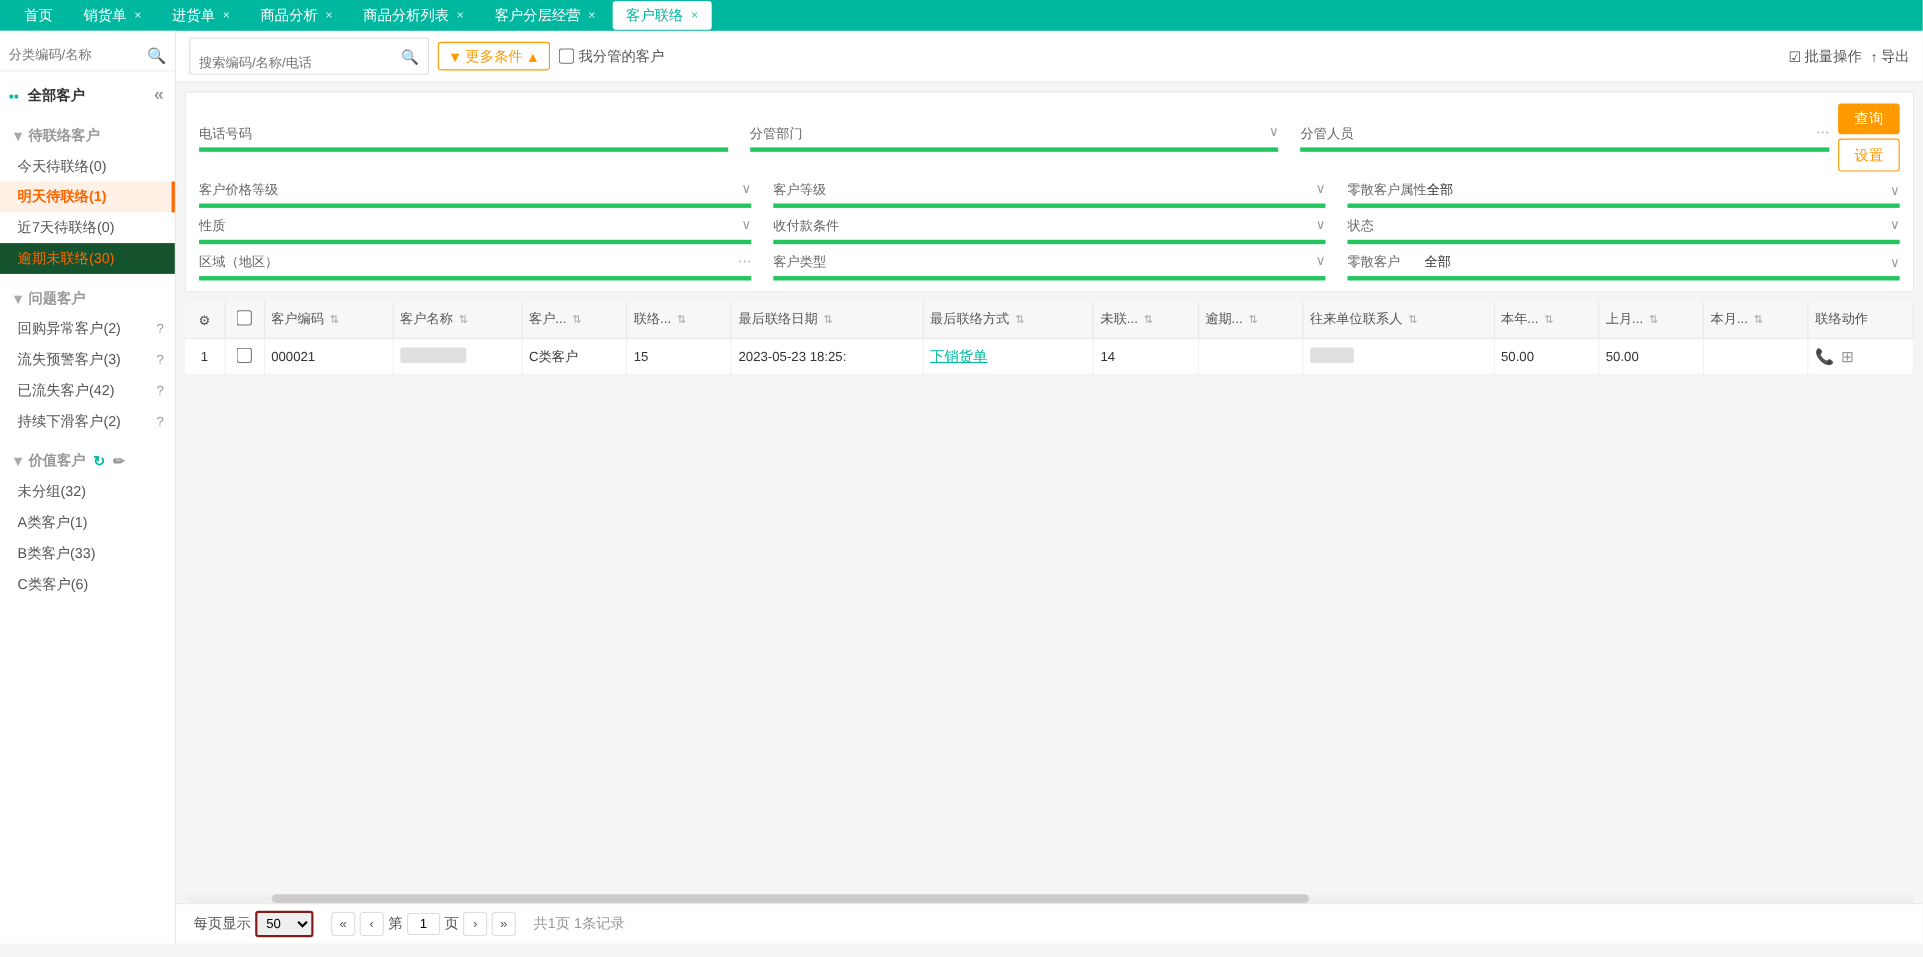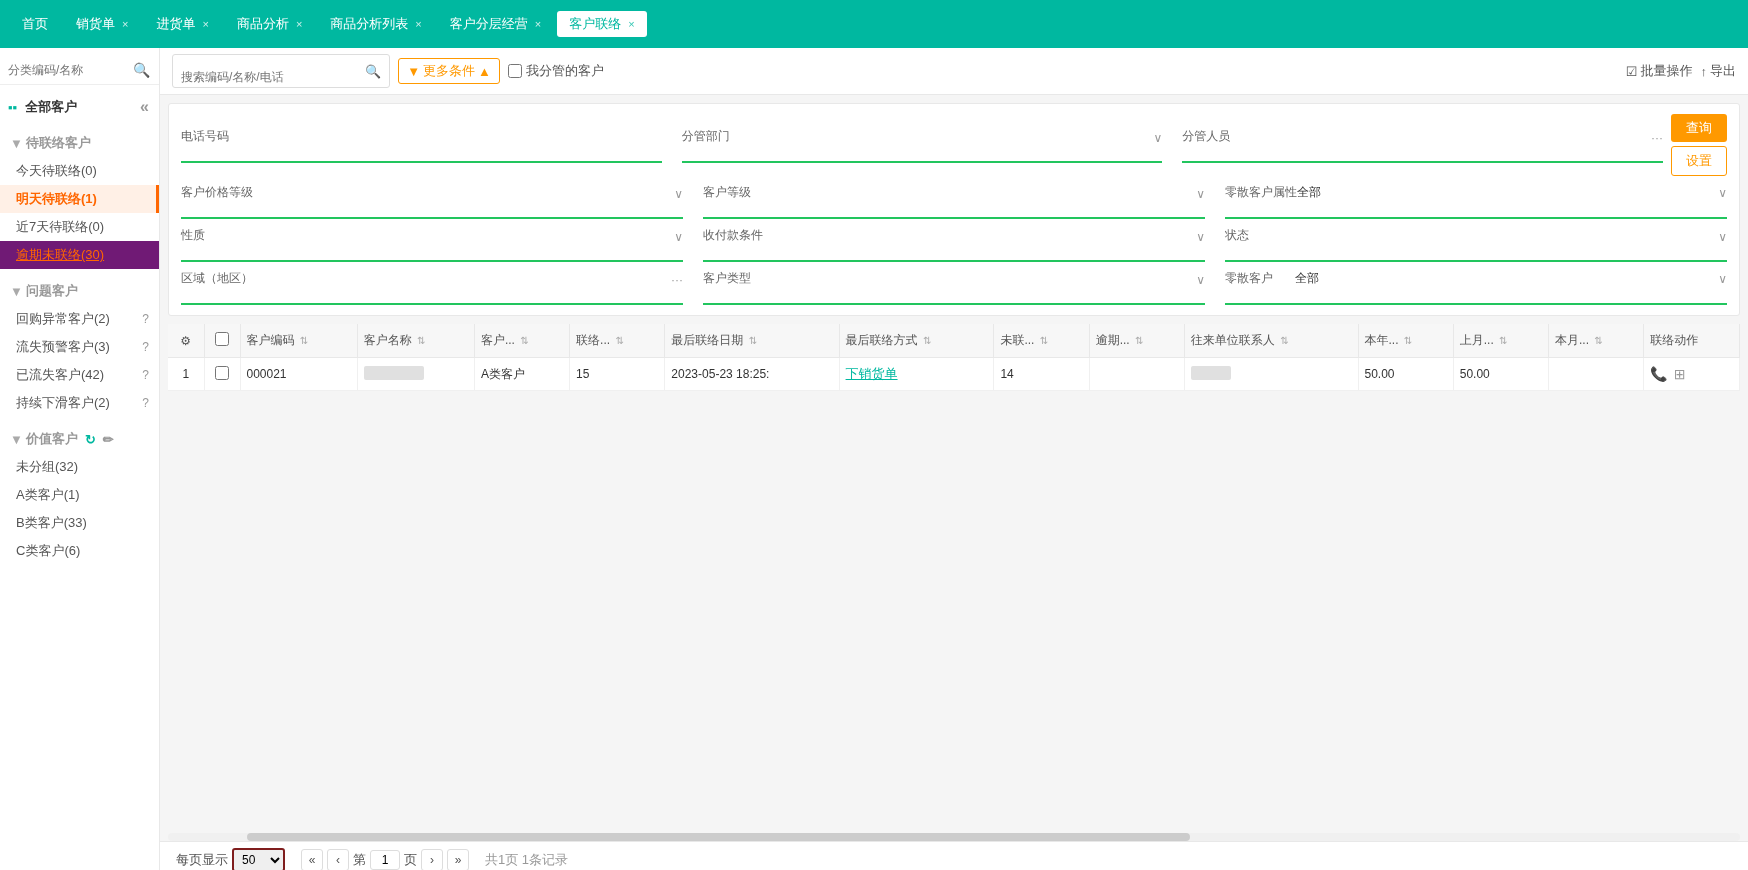--- a/index.html
+++ b/index.html
@@ -1,36 +1,36 @@
 <!DOCTYPE html>
 <html><head>
   <meta charset="utf-8">
   <style>
     * { box-sizing: border-box; margin: 0; padding: 0; font-family: 'Microsoft YaHei', Arial, sans-serif; font-size: 13px; }
     body { background: #f5f5f5; }
 
     
-    .top-nav { background: #00b8a0; height: 48px; display: flex; align-items: center; padding: 0 10px; gap: 4px; }
+    .top-nav { background: #00b8a0; height: 28px; display: flex; align-items: center; padding: 0 10px; gap: 4px; }
     .nav-item { color: #fff; padding: 4px 12px; cursor: pointer; font-size: 13px; border-radius: 3px; display: flex; align-items: center; gap: 4px; }
     .nav-item.active { background: #fff; color: #00b8a0; }
     .nav-close { font-size: 11px; margin-left: 3px; opacity: 0.8; }
 
     
     .main-layout { display: flex; height: calc(100vh - 40px); }
 
     
     .sidebar { width: 160px; background: #fff; border-right: 1px solid #e8e8e8; padding: 8px 0; overflow-y: auto; flex-shrink: 0; }
     .sidebar-search { padding: 6px 8px; display: flex; align-items: center; border-bottom: 1px solid #eee; margin-bottom: 4px; }
     .sidebar-search input { border: none; outline: none; font-size: 12px; width: 100%; color: #666; }
     .sidebar-search .search-icon { color: #999; font-size: 14px; cursor: pointer; }
     .sidebar-section { padding: 4px 0; }
     .sidebar-header { padding: 5px 10px 5px 8px; font-weight: bold; font-size: 13px; color: #333; display: flex; align-items: center; gap: 4px; cursor: pointer; }
     .sidebar-item { padding: 5px 10px 5px 16px; font-size: 12px; color: #555; cursor: pointer; display: flex; align-items: center; justify-content: space-between; }
     .sidebar-item.active { background: #fff0e6; color: #f60; font-weight: bold; border-right: 3px solid #f60; }
-    .sidebar-item.active2 { background: #701a75; color: #f60; text-decoration: underline; }
+    .sidebar-item.active2 { background: #14532d; color: #f60; }
     .sidebar-group-header { padding: 5px 10px; font-size: 12px; color: #999; font-weight: bold; display: flex; align-items: center; gap: 3px; }
     .sidebar-collapse-btn { font-size: 16px; color: #999; margin-left: auto; cursor: pointer; }
 
     
     .content { flex: 1; overflow: hidden; display: flex; flex-direction: column; }
 
     
     .toolbar { background: #fff; padding: 6px 12px; display: flex; align-items: center; gap: 8px; border-bottom: 1px solid #e8e8e8; }
     .toolbar-search { display: flex; align-items: center; border: 1px solid #ddd; border-radius: 3px; padding: 3px 8px; background: #fff; gap: 4px; }
     .toolbar-search input { border: none; outline: none; font-size: 12px; width: 160px; color: #999; margin-top: 12px; }
@@ -38,21 +38,21 @@
     .filter-btn { display: flex; align-items: center; gap: 3px; color: #f90; border: 1px solid #f90; border-radius: 3px; padding: 3px 8px; cursor: pointer; font-size: 12px; }
     .my-customer { display: flex; align-items: center; gap: 4px; font-size: 12px; color: #555; cursor: pointer; }
     .spacer { flex: 1; }
     .batch-btn { display: flex; align-items: center; gap: 3px; font-size: 12px; color: #555; cursor: pointer; }
     .export-btn { display: flex; align-items: center; gap: 3px; font-size: 12px; color: #555; cursor: pointer; }
 
     
     .filter-panel { background: #fff; border: 1px solid #e8e8e8; margin: 8px; padding: 10px 12px; border-radius: 3px; }
     .filter-row { display: flex; align-items: center; margin-bottom: 8px; gap: 0; }
     .filter-row:last-child { margin-bottom: 0; }
-    .filter-item { display: flex; align-items: flex-end; flex: 1; border-bottom: 2px solid #22c55e; padding-bottom: 16px; margin-right: 20px; position: relative; }
+    .filter-item { display: flex; align-items: flex-start; flex: 1; border-bottom: 4px solid #22c55e; padding-bottom: 4px; margin-right: 20px; position: relative; }
     .filter-item:last-child { margin-right: 0; }
     .filter-label { font-size: 12px; color: #666; min-width: 70px; white-space: nowrap; }
     .filter-input { flex: 1; border: none; outline: none; font-size: 12px; color: #333; }
     .filter-select { display: flex; align-items: center; flex: 1; }
     .filter-select-val { flex: 1; font-size: 12px; color: #333; }
     .filter-arrow { color: #999; font-size: 12px; cursor: pointer; }
     .filter-dots { color: #999; font-size: 12px; cursor: pointer; }
     .query-btn { background: #f90; color: #fff; border: none; border-radius: 3px; padding: 5px 14px; cursor: pointer; font-size: 13px; }
     .set-btn { background: #fff; color: #f90; border: 1px solid #f90; border-radius: 3px; padding: 5px 14px; cursor: pointer; font-size: 13px; }
     .filter-actions { display: flex; flex-direction: column; gap: 4px; }
@@ -345,21 +345,21 @@
           </tr>
         </thead>
         <tbody>
           <tr>
             <td>1</td>
             <td><input type="checkbox" class="checkbox" style=""></td>
             <td>000021</td>
             <td>
               <span style="display:inline-block; background:#e0e0e0; width:60px; height:14px; border-radius:2px;"></span>
             </td>
-            <td>A类客户</td>
+            <td>C类客户</td>
             <td>15</td>
             <td>2023-05-23 18:25:</td>
             <td>
               <span class="link-text">下销货单</span>
             </td>
             <td>14</td>
             <td></td>
             <td>
               <span style="display:inline-block; background:#e0e0e0; width:40px; height:14px; border-radius:2px;"></span>
             </td>

